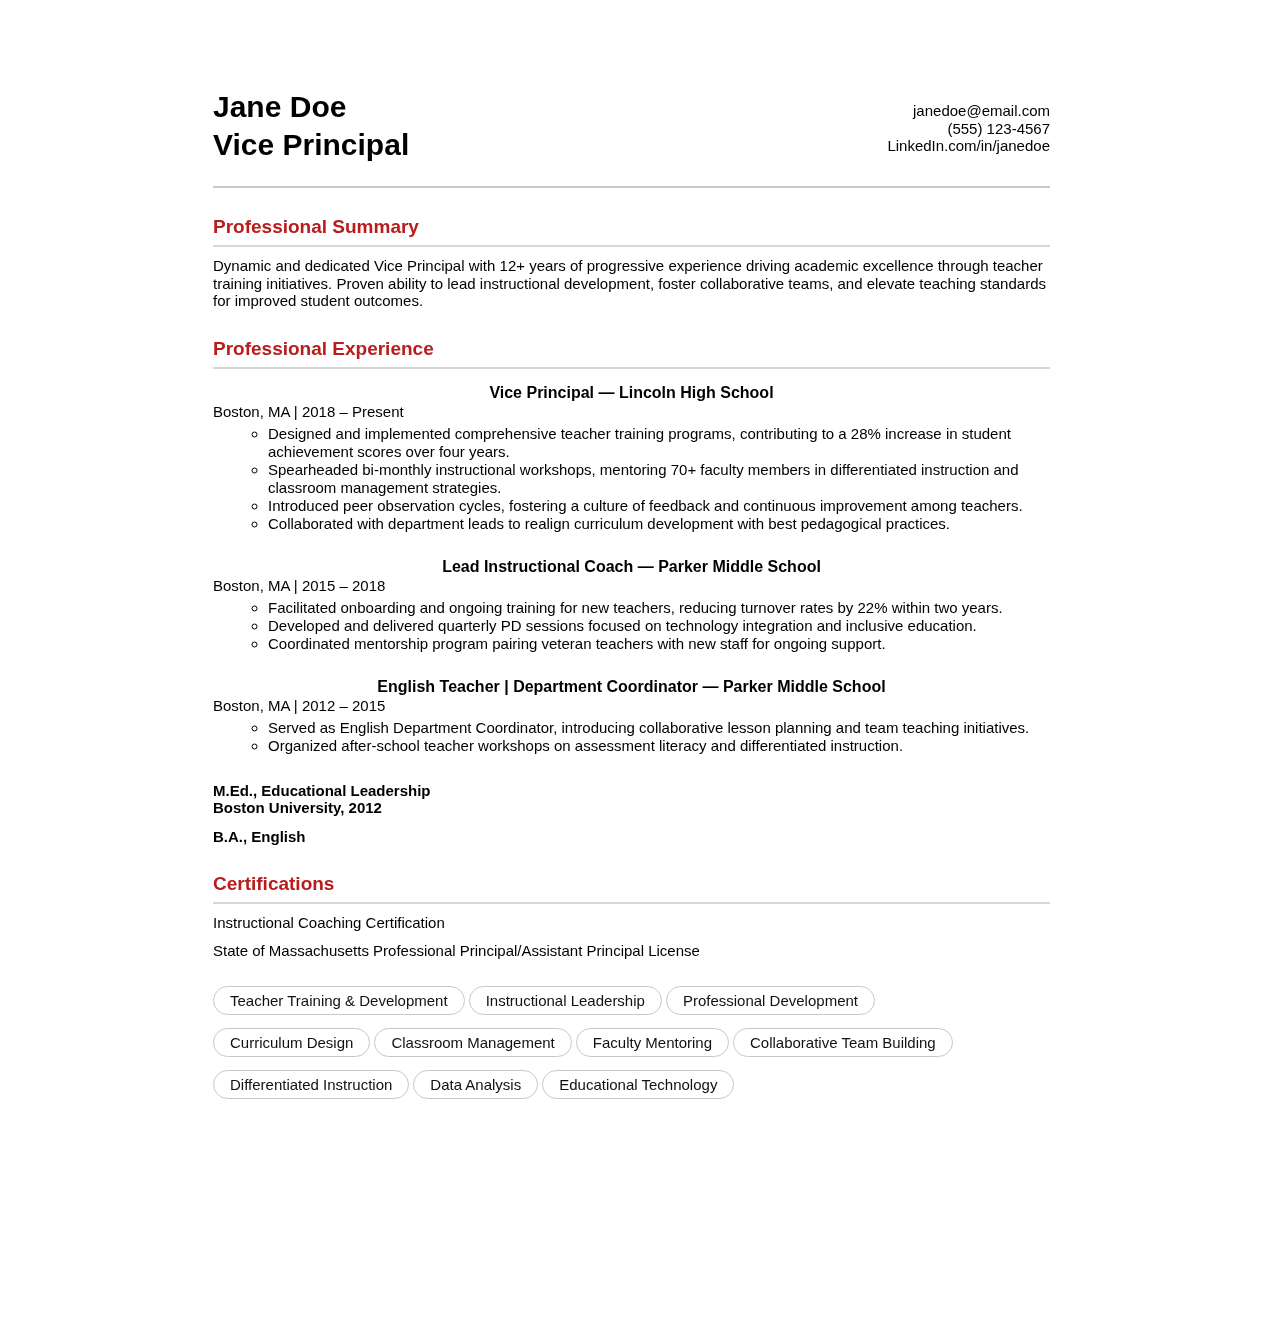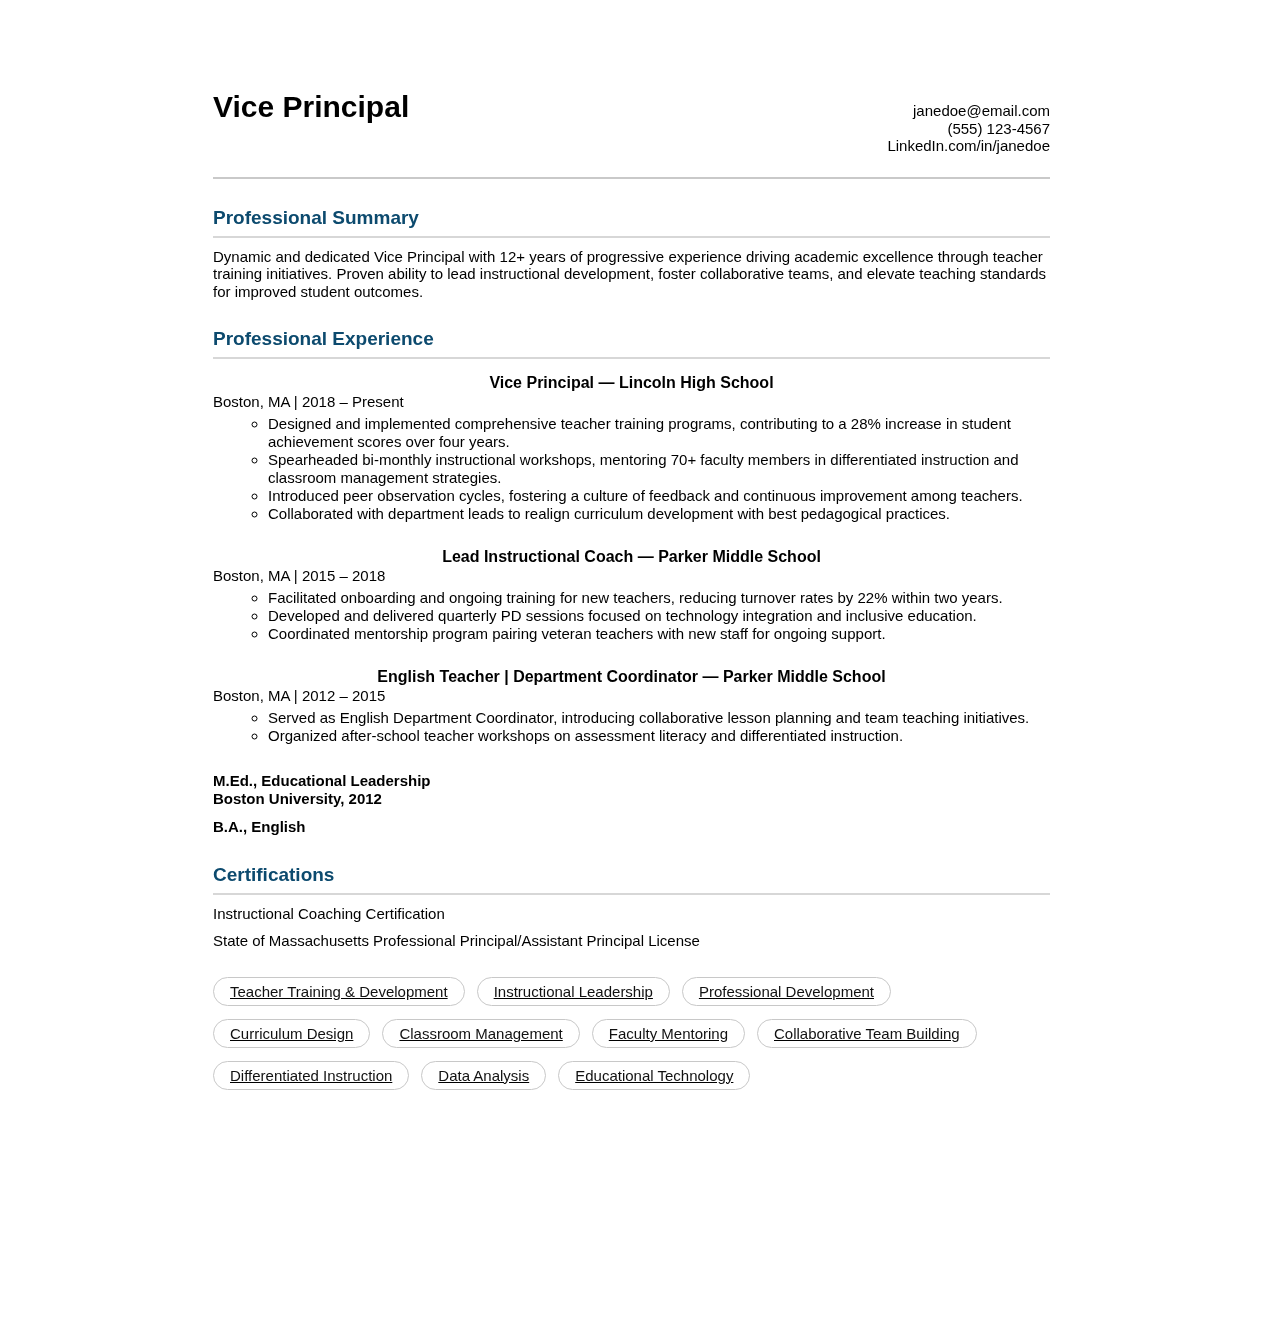--- a/index.html
+++ b/index.html
@@ -43,21 +43,21 @@
   }
 
   
   .section { margin-top: 27px; }
   .section-heading {
     font-size: 19px;
     font-weight: bold;
     line-height: 24px;
     padding-bottom: 6px;
     border-bottom: 2px solid #d7d7d7;
-    color: #0c4a6e;
+    color: #b91c1c;
   }
   .body-text {
     font-size: 15px;
     line-height: 17.5px;
     margin-top: 10px;
     color: #000000;
   }
 
   
   .job { margin-top: 14px; margin-bottom: 24px; }
@@ -97,43 +97,43 @@
     font-size: 15px;
     line-height: 17.5px;
     margin-top: 10px;
   }
 
   
   .skills-rows { margin-top: 10px; }
   .skills-row {
     display: flex;
     flex-wrap: wrap;
-    gap: 12px;
+    gap: 4px;
     margin-bottom: 13px;
-    text-decoration: underline;
   }
   .skill-pill {
     display: inline-block;
     border: 1.5px solid #c8c8c8;
     border-radius: 16px;
     padding: 5px 16px;
     font-size: 15px;
     line-height: 17px;
     color: #111111;
     background: #ffffff;
     white-space: nowrap;
   }
 </style>
 </head>
 <body>
 
 <div class="page">
 
   <div class="header">
     <div class="name-block">
+      <div class="candidate-name">Jane Doe</div>
       <div class="candidate-title">Vice Principal</div>
     </div>
     <div class="contact-block">
       <div>janedoe@email.com</div>
       <div>(555) 123-4567</div>
       <div>LinkedIn.com/in/janedoe</div>
     </div>
   </div>
   <hr class="header-divider">
 

